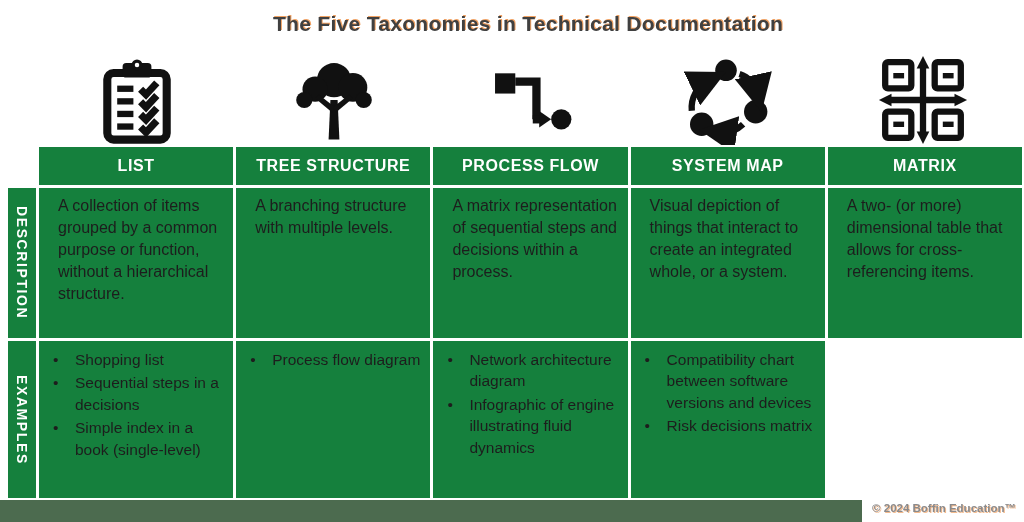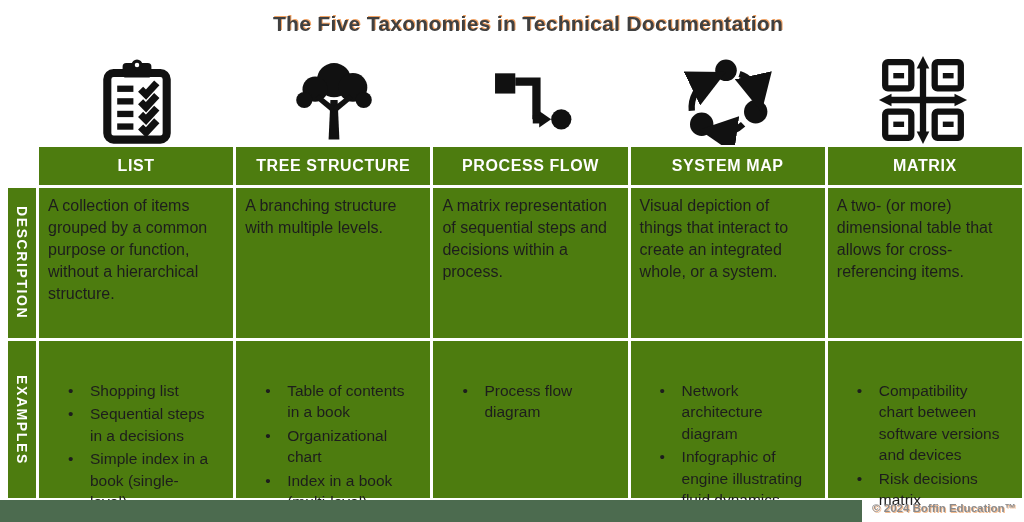--- a/index.html
+++ b/index.html
@@ -20,36 +20,36 @@
   #icon4 { left:680px; }
   #icon5 { left:877px; }
 
   .table {
     position:absolute; left:8px; top:147px; width:1014px;
     display:grid;
     grid-template-columns:28px repeat(5, 1fr);
     grid-template-rows:38px 150px 157px;
     gap:3px;
   }
-  .cell { background:#4d7c0f; }
+  .cell { background:#15803d; }
   .corner { background:transparent; }
   .head {
     display:flex; align-items:center; justify-content:center;
     color:#ffffff; font-weight:bold; font-size:16px; letter-spacing:0.6px;
   }
   .rowlabel {
     display:flex; align-items:center; justify-content:center;
     writing-mode:vertical-rl;
     color:#ffffff; font-weight:bold; font-size:14px; letter-spacing:1.6px;
   }
   .desc {
     color:#1d1d1d; font-size:16px; line-height:1.38;
-    padding:7px 10px 0 9px;
+    padding:7px 10px 0 19px;
   }
-  .examples ul { list-style:none; margin:15px; padding:24px 6px 0 4px; }
+  .examples ul { list-style:none; margin:0; padding:8px 6px 0 4px; }
   .examples li {
     position:relative; padding-left:32px; margin-bottom:2px;
     color:#1d1d1d; font-size:15.5px; line-height:1.38;
   }
   .examples li::before { content:"\2022"; position:absolute; left:10px; top:0; }
 
   .footer-bar {
     position:absolute; left:0; top:500px; width:862px; height:22px;
     background:#4c6b4f;
   }
@@ -166,27 +166,20 @@
     <div class="cell rowlabel">EXAMPLES</div>
     <div class="cell examples">
       <ul>
         <li>Shopping list</li>
         <li>Sequential steps in a decisions</li>
         <li>Simple index in a book (single-level)</li>
       </ul>
     </div>
     <div class="cell examples">
       <ul>
-        <li>Table of contents in a book</li>
-        <li>Organizational chart</li>
-        <li>Index in a book (multi-level)</li>
-      </ul>
-    </div>
-    <div class="cell examples">
-      <ul>
         <li>Process flow diagram</li>
       </ul>
     </div>
     <div class="cell examples">
       <ul>
         <li>Network architecture diagram</li>
         <li>Infographic of engine illustrating fluid dynamics</li>
       </ul>
     </div>
     <div class="cell examples">

